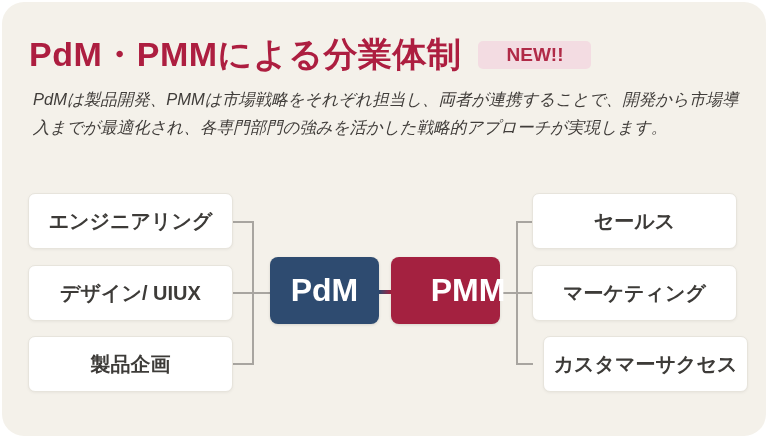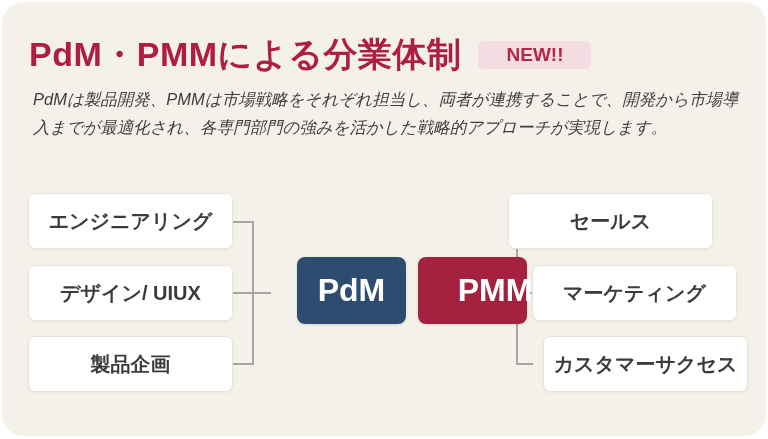--- a/index.html
+++ b/index.html
@@ -90,21 +90,20 @@
     border-radius: 8px;
     display: flex;
     align-items: center;
     justify-content: center;
     font-size: 32px;
     font-weight: 700;
     color: #ffffff;
     z-index: 2;
     box-shadow: 0 1px 3px rgba(0,0,0,0.12);
     white-space: nowrap;
-    margin-left: 27px;
   }
   .role-box.pdm { background: var(--pdm-box, #2e4b70); }
   .role-box.pmm { background: var(--pmm-box, #a42140); }
 </style>
 </head>
 <body>
 
 <div class="card">
 
   <div class="header">
@@ -138,21 +137,21 @@
       <span>デザイン/ UIUX</span>
     </div>
 
     <div class="role-box pdm" style="left:268px; top:255px;">
       <span>PdM</span>
     </div>
     <div class="role-box pmm" style="left:389px; top:255px;padding-left:45px;">
       <span>PMM</span>
     </div>
 
-    <div class="dept-box" style="left:506px; top:191px;">
+    <div class="dept-box" style="left:530px; top:191px;">
       <span>セールス</span>
     </div>
     <div class="dept-box" style="left:530px; top:263px;text-align:right;">
       <span>マーケティング</span>
     </div>
     <div class="dept-box" style="left:541px; top:334px;">
       <span>カスタマーサクセス</span>
     </div>
 
   </div>

